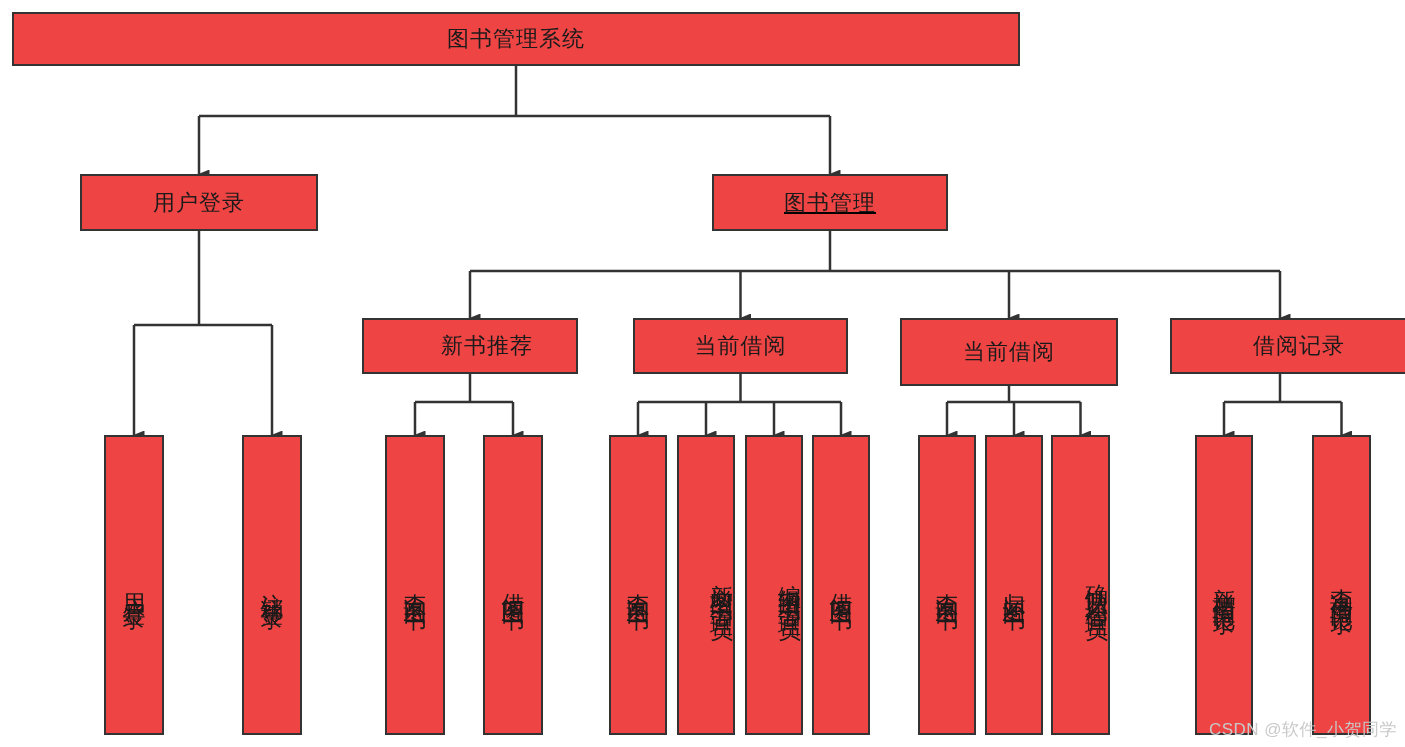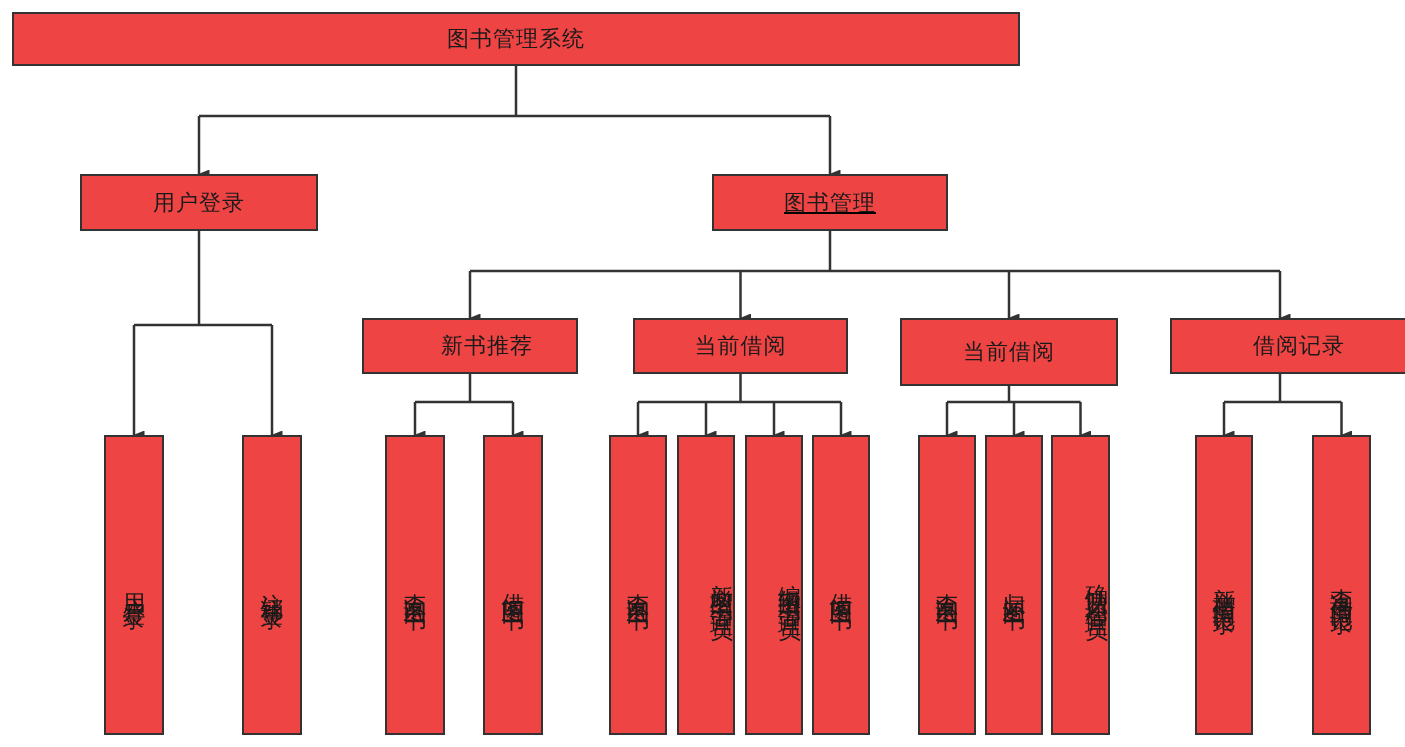--- a/index.html
+++ b/index.html
@@ -120,13 +120,14 @@
         <span class="label">确认归还（管理员）</span>
       </div>
       <div class="node vert" style="left: 1195px; top: 435px; width: 58px; height: 300px;">
         <span class="label">新增借阅记录</span>
       </div>
       <div class="node vert" style="left: 1312px; top: 435px; width: 59px; height: 300px;">
         <span class="label">查询借阅记录</span>
       </div>
     </div>
 
+  <div id="watermark">CSDN @软件_小贺同学</div>
 </div>
 
 </body></html>

